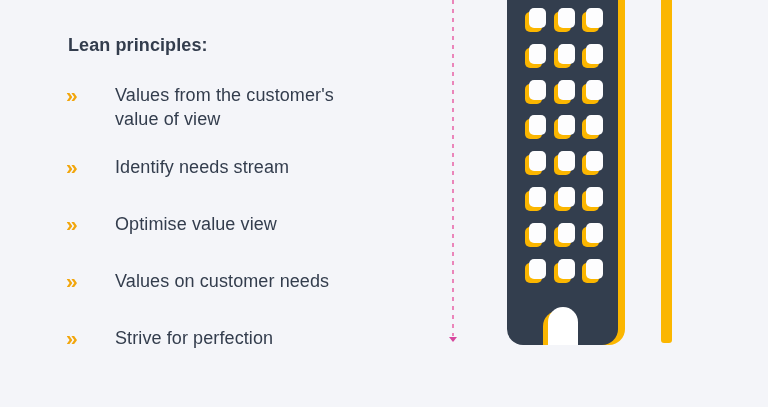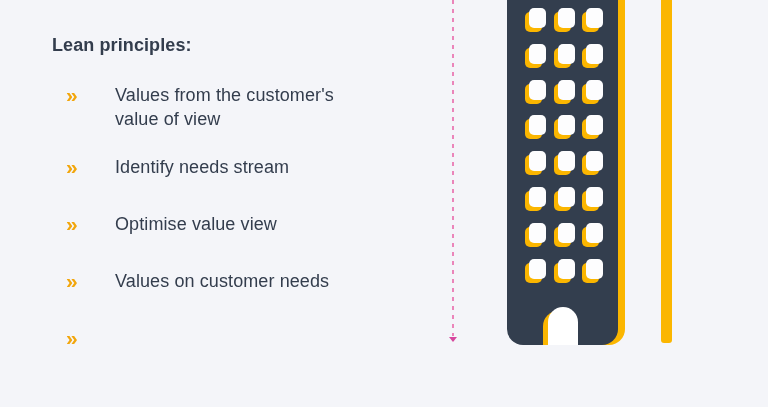--- a/index.html
+++ b/index.html
@@ -8,21 +8,21 @@
   }
   *{margin:0;padding:0;box-sizing:border-box;}
   html,body{width:768px;height:407px;overflow:hidden;}
   body{font-family:"Liberation Sans", sans-serif;}
   .stage{
     position:relative;width:768px;height:407px;background:var(--bg);overflow:hidden;
   }
 
   
   .heading{
-    position:absolute;left:52px;top:33px;
+    position:absolute;left:68px;top:33px;
     font-size:18px;line-height:24px;font-weight:bold;color:var(--ink);
     letter-spacing:.1px;
   }
   .principles{
     position:absolute;left:66px;top:83px;list-style:none;width:330px;
   }
   .principles li{
     display:flex;align-items:flex-start;margin-bottom:33px;
   }
   .principles li:first-child{margin-bottom:24px;}
@@ -86,20 +86,21 @@
     <li>
       <span class="marker">»</span>
       <span class="item-text">Optimise value view</span>
     </li>
     <li>
       <span class="marker">»</span>
       <span class="item-text">Values on customer needs</span>
     </li>
     <li>
       <span class="marker">»</span>
+      <span class="item-text">Strive for perfection</span>
     </li>
   </ul>
 
   <div class="dashed-line"></div>
   <div class="arrowhead"></div>
 
   <div class="building">
     <div id="windows">
         <div class="window" style="left: 22px; top: 8px;"></div>
         <div class="window" style="left: 50.5px; top: 8px;"></div>

